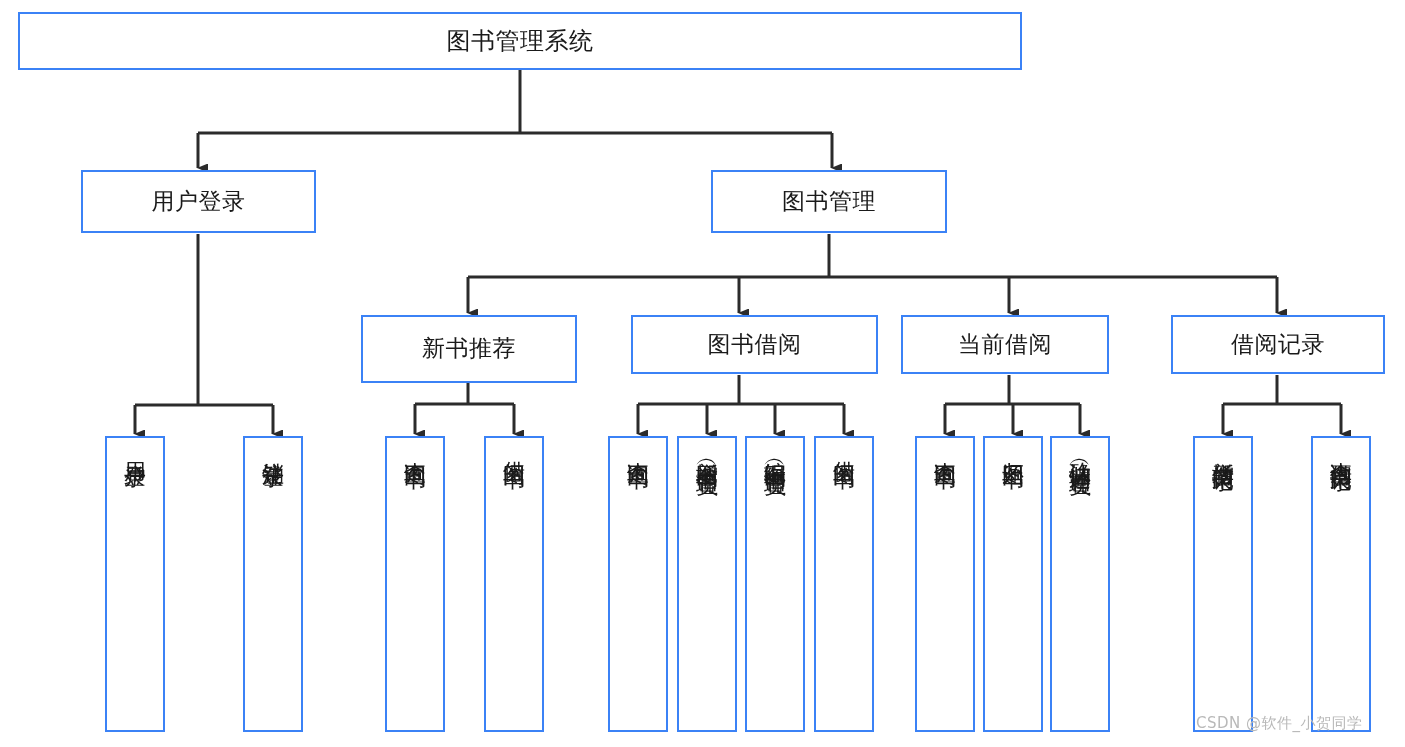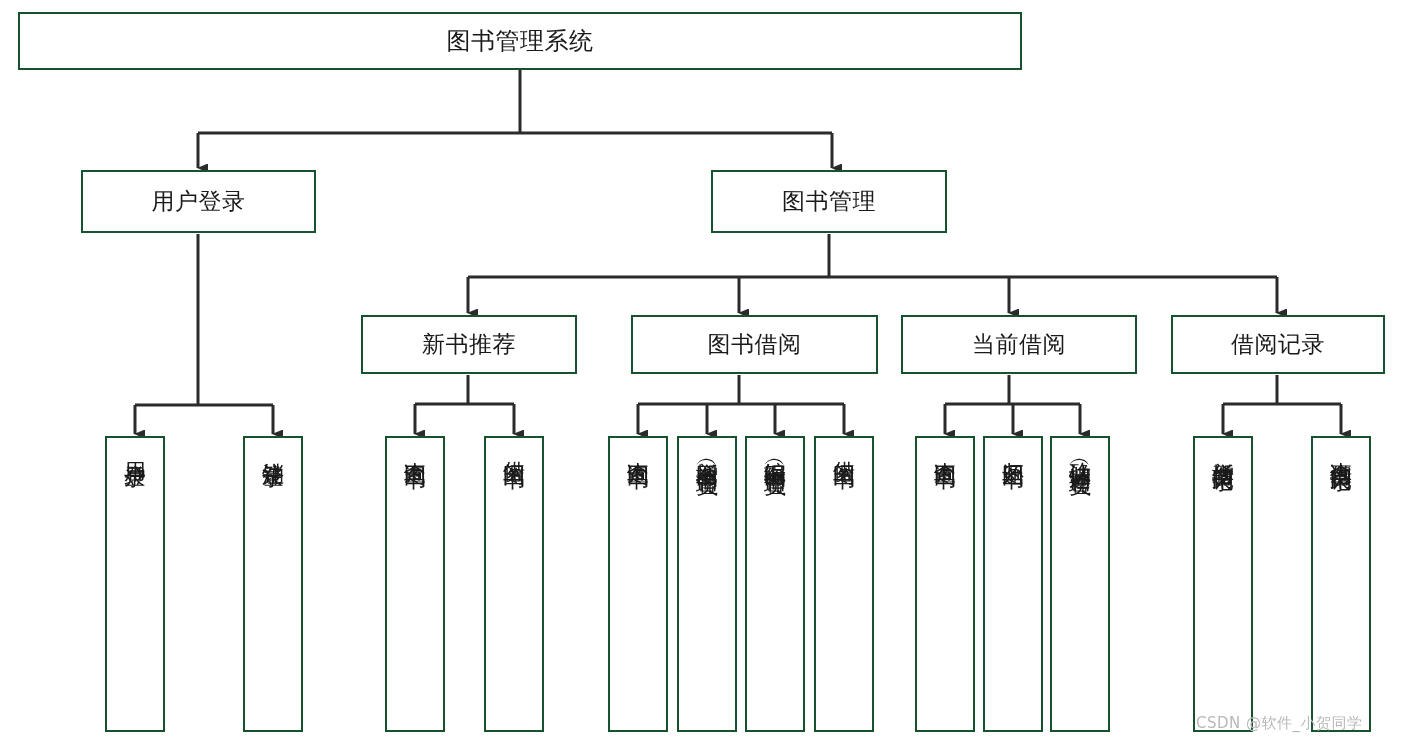--- a/index.html
+++ b/index.html
@@ -21,21 +21,21 @@
     position: absolute;
     left: 0;
     top: 0;
     width: 1405px;
     height: 747px;
   }
   .node-box {
     position: absolute;
     box-sizing: border-box;
     background: #ffffff;
-    border: 2px solid #14532d;
+    border: 2px solid #3b82f6;
     display: flex;
     align-items: center;
     justify-content: center;
     overflow: hidden;
   }
   .node-label-h {
     font-size: 23px;
     color: #1a1a1a;
     line-height: 1.1;
     white-space: nowrap;
@@ -127,29 +127,29 @@
   </div>
 
   <div class="node-box" style="left:81px; top:170px; width:235px; height:63px;">
     <span class="node-label-h">用户登录</span>
   </div>
 
   <div class="node-box" style="left:711px; top:170px; width:236px; height:63px;">
     <span class="node-label-h">图书管理</span>
   </div>
 
-  <div class="node-box" style="left:361px; top:315px; width:216px; height:59px;">
+  <div class="node-box" style="left:361px; top:315px; width:216px; height:68px;">
     <span class="node-label-h">新书推荐</span>
   </div>
 
   <div class="node-box" style="left:631px; top:315px; width:247px; height:59px;">
     <span class="node-label-h">图书借阅</span>
   </div>
 
-  <div class="node-box" style="left:901px; top:315px; width:236px; height:59px;">
+  <div class="node-box" style="left:901px; top:315px; width:208px; height:59px;">
     <span class="node-label-h">当前借阅</span>
   </div>
 
   <div class="node-box" style="left:1171px; top:315px; width:214px; height:59px;">
     <span class="node-label-h">借阅记录</span>
   </div>
 
   <div class="node-box leaf" style="left:105px; top:436px; width:60px; height:296px;">
     <span class="node-label-v">用户登录</span>
   </div>

